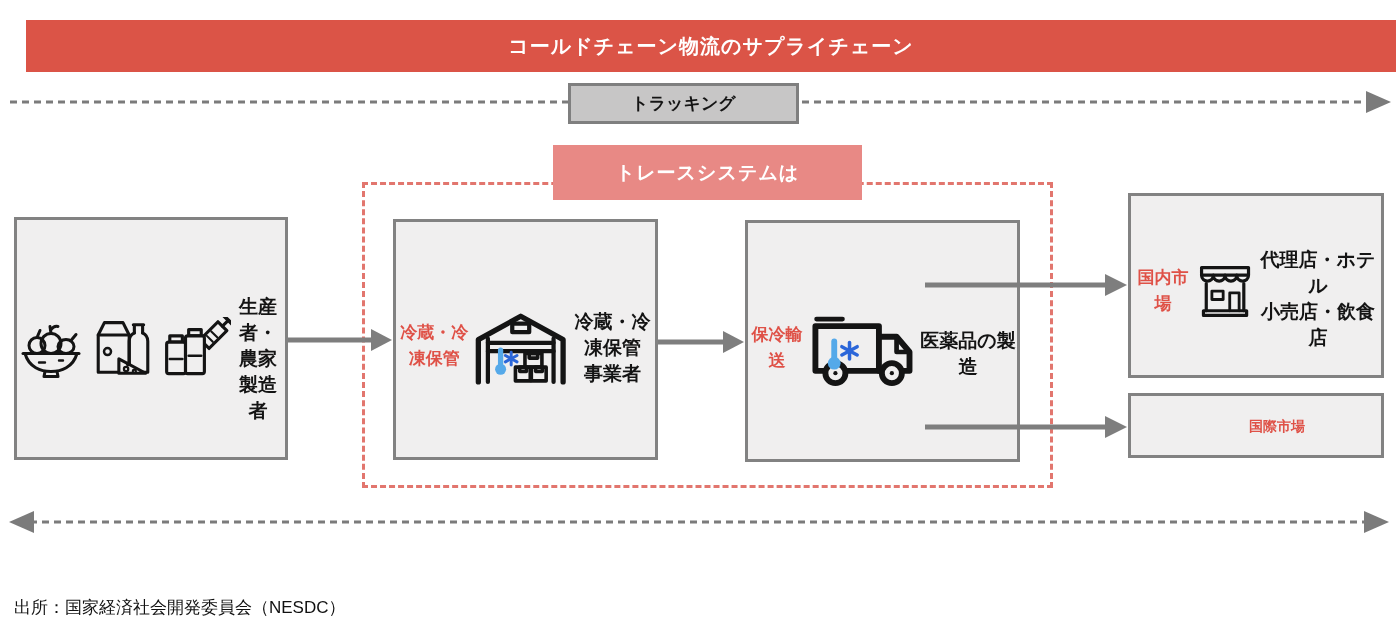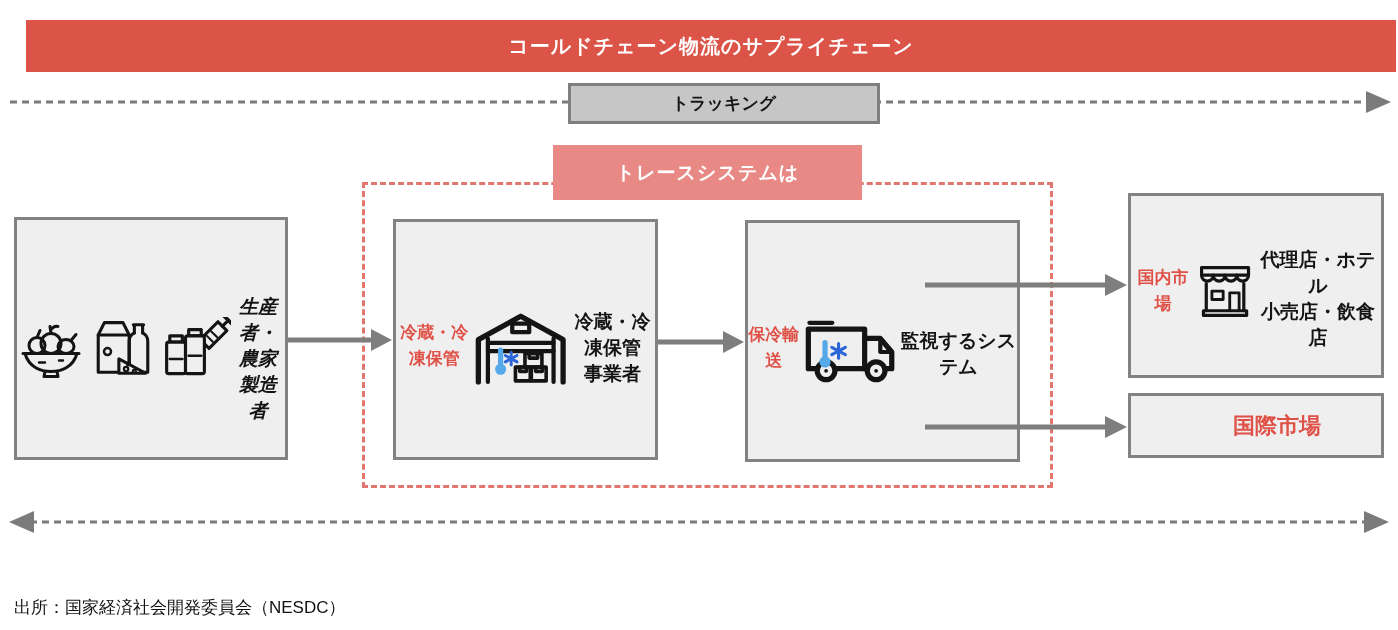--- a/index.html
+++ b/index.html
@@ -11,53 +11,53 @@
   .layer.under{z-index:2;}
   .layer.top{z-index:5;}
 
   .banner{position:absolute;left:14px;top:20px;width:1370px;height:52px;
     background:var(--banner-red,#DB5447);display:flex;align-items:center;justify-content:center;z-index:3;margin-left:12px;}
   .banner span{color:#fff;font-weight:bold;font-size:20px;letter-spacing:1px;}
 
   .gray-label{position:absolute;background:var(--gray-label-fill,#C7C6C6);
     border:3px solid var(--gray-label-border,#7F7F7F);display:flex;align-items:center;justify-content:center;
     font-weight:bold;font-size:17px;z-index:4;}
-  .gray-label.tracking{left:568px;top:83px;width:312px;height:41px;}
+  .gray-label.tracking{left:568px;top:83px;width:231px;height:41px;}
   .gray-label.trace{left:552px;top:508px;width:311px;height:45px;}
 
   .pink-label{position:absolute;left:553px;top:145px;width:309px;height:55px;
     background:var(--pink-label,#E88985);display:flex;align-items:center;justify-content:center;z-index:4;}
   .pink-label span{color:#fff;font-weight:bold;font-size:19px;letter-spacing:1px;}
 
   .cc-frame{position:absolute;left:362px;top:182px;width:691px;height:306px;
     border:3px dashed var(--dashed-red,#E2766E);z-index:1;}
 
   .node{position:absolute;background:var(--node-fill,#F0EFEF);
     border:3px solid var(--node-border,#828282);display:flex;flex-direction:row;align-items:center;z-index:3;}
   .node-title{color:var(--red-text,#DF5147);font-weight:bold;font-size:17px;line-height:26px;text-align:center;}
   .node-name{color:var(--text-black,#141414);font-weight:bold;font-size:19px;line-height:26px;text-align:center;}
 
   .node.producer{left:14px;top:217px;width:274px;height:243px;padding-top:13px;}
   .node.producer .icon-row{display:flex;align-items:flex-end;gap:6px;margin-top:9px;}
-  .node.producer .node-name{margin-top:27px;font-style:italic;}
+  .node.producer .node-name{margin-top:27px;}
 
   .node.storage{left:393px;top:219px;width:265px;height:241px;padding-top:12px;}
   .node.storage svg.big{margin-top:3px;}
   .node.storage .node-name{margin-top:4px;}
 
   .node.transport{left:745px;top:220px;width:275px;height:242px;padding-top:14px;}
   .node.transport svg.big{margin-top:7px;}
   .node.transport .node-name{margin-top:12px;}
 
   .node.domestic{left:1128px;top:193px;width:256px;height:185px;padding-top:10px;}
   .node.domestic svg.big{margin-top:2px;}
   .node.domestic .node-name{margin-top:16px;}
 
   .node.international{left:1128px;top:393px;width:256px;height:65px;justify-content:center;}
-  .node.international .node-title{font-size:22px;margin-left:42px;}
+  .node.international .node-title{font-size:14px;margin-left:42px;}
 
   .footnote{position:absolute;left:14px;font-size:17px;color:#111;z-index:3;white-space:nowrap;}
   .footnote.n1{top:570px;}
   .footnote.n2{top:596px;}
 </style>
 </head>
 <body>
 
 <div class="canvas">
 
@@ -180,21 +180,21 @@
       <g stroke="#55A9E9">
         <path d="M24,26 V40" stroke-width="5"></path>
         <circle cx="24" cy="44.5" r="5.4" fill="#55A9E9" stroke="none"></circle>
       </g>
       <g stroke="#2B66D9" stroke-width="3">
         <path d="M37,27 V41"></path>
         <path d="M30.5,30.5 L43.5,37.5"></path>
         <path d="M30.5,37.5 L43.5,30.5"></path>
       </g>
     </svg>
-    <div class="node-name">監視するシステム</div>
+    <div class="node-name">医薬品の製造</div>
   </div>
 
   <div class="node domestic">
     <div class="node-title">国内市場</div>
     <svg class="big" width="64" height="60" viewBox="0 0 64 60" fill="none" stroke="#141414" stroke-width="3.4" stroke-linecap="round" stroke-linejoin="round">
       <rect x="7" y="4" width="50" height="8"></rect>
       <path d="M7,12 c0,8.5 12.5,8.5 12.5,0 m0,0 c0,8.5 12.5,8.5 12.5,0 m0,0 c0,8.5 12.5,8.5 12.5,0 m0,0 c0,8.5 12.5,8.5 12.5,0"></path>
       <path d="M12,21 V50 M52,21 V50"></path>
       <rect x="18" y="29" width="12" height="9" stroke-width="3"></rect>
       <path d="M37,50 V31 H47 V50" stroke-width="3"></path>

